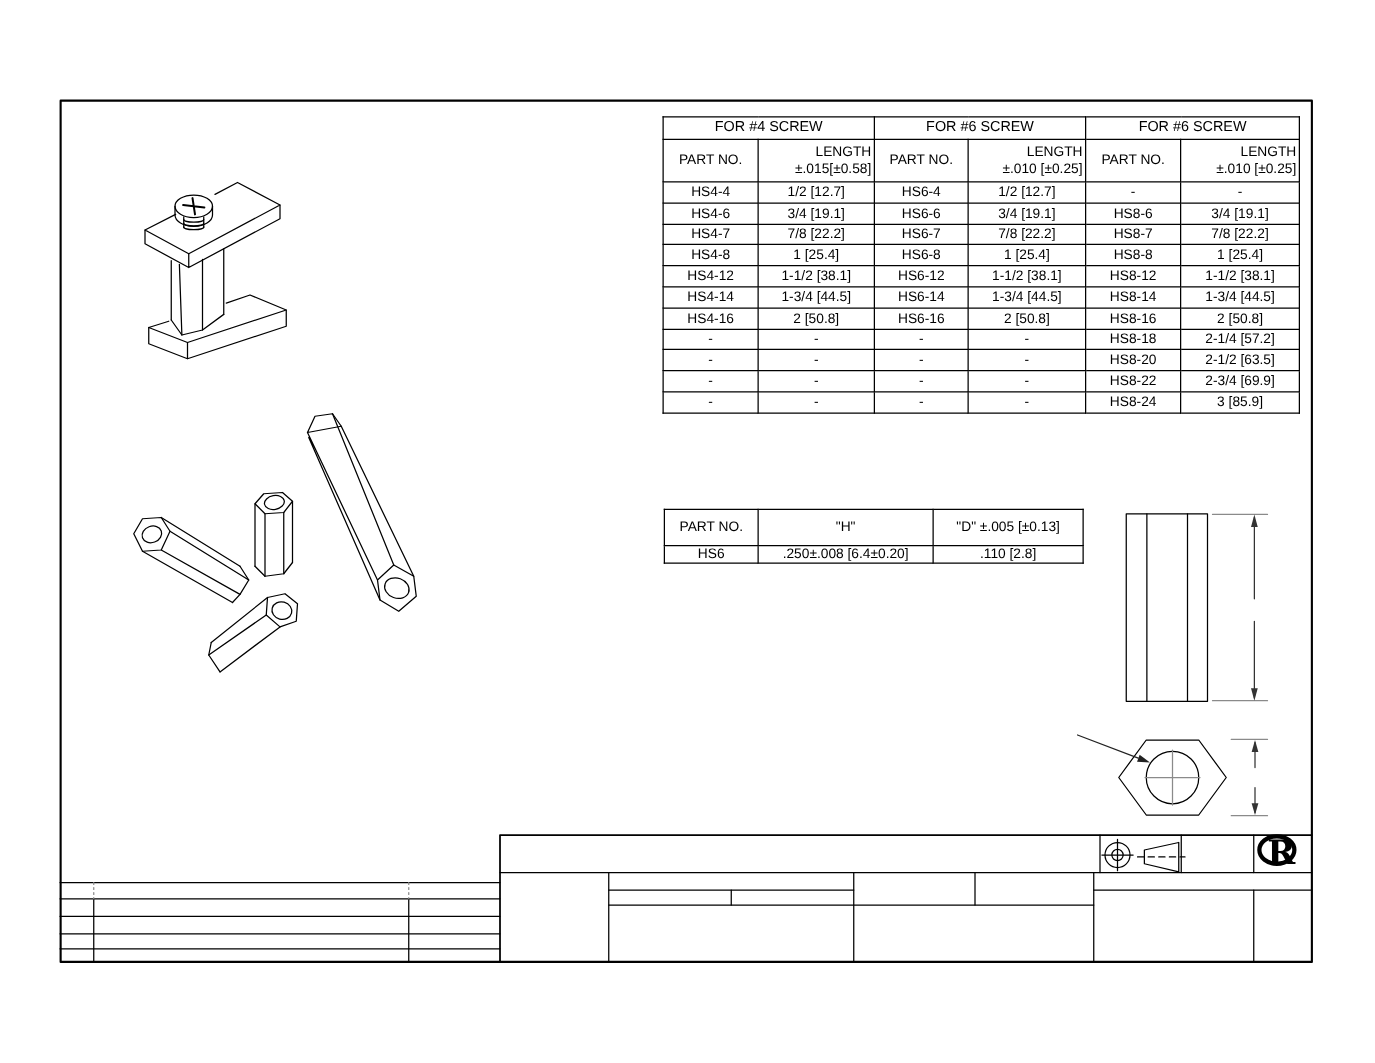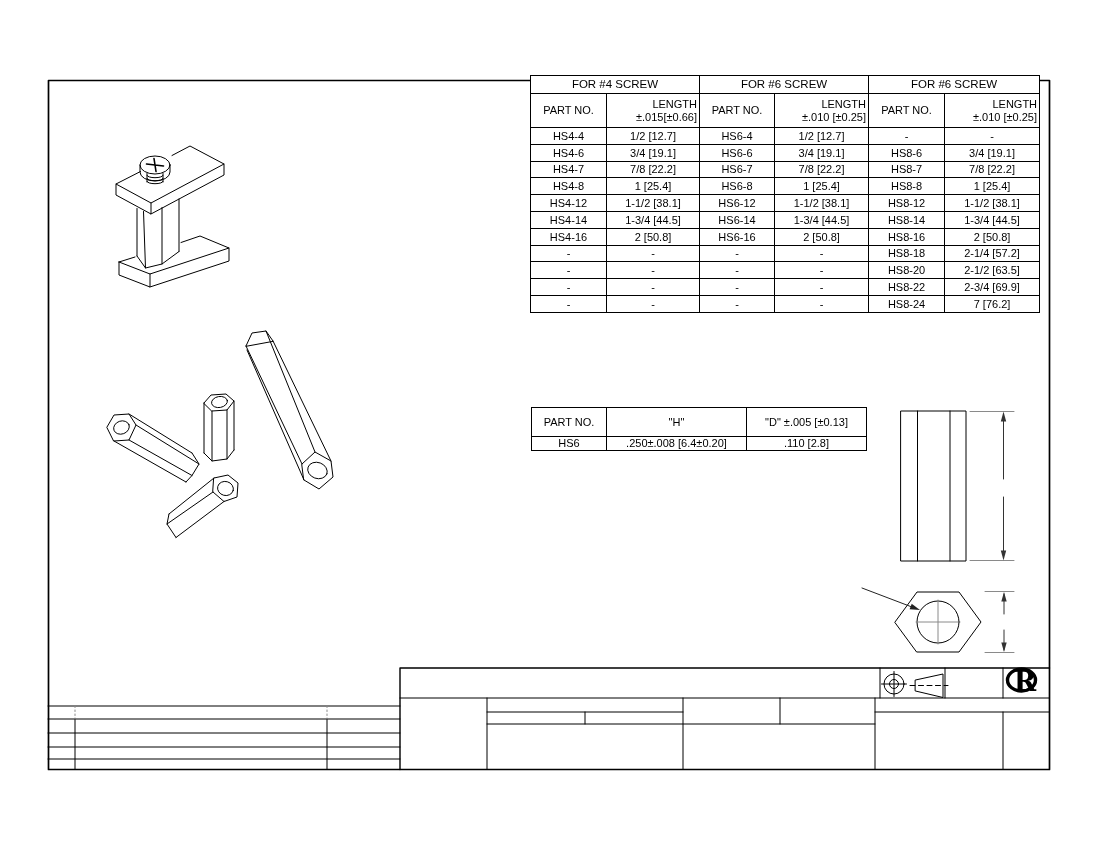--- a/index.html
+++ b/index.html
@@ -3,21 +3,21 @@
 <meta charset="utf-8">
 <style>
   html,body{margin:0;padding:0;background:#ffffff;}
   #page{position:relative;width:1100px;height:850px;background:#ffffff;overflow:hidden;
         font-family:"Liberation Sans", sans-serif;color:#000;}
   #lineart{position:absolute;left:0;top:0;}
   svg *{vector-effect:non-scaling-stroke;}
   table{position:absolute;border-collapse:collapse;table-layout:fixed;background:#fff;}
   th,td{border:1px solid #000;padding:0 2px;text-align:center;vertical-align:middle;
         font-size:11px;font-weight:400;line-height:1.12;color:#000;white-space:nowrap;overflow:hidden;}
-  #screw-table{left:530px;top:75px;width:509px;border:1.4px solid #000;padding-left:24px;}
+  #screw-table{left:530px;top:93px;width:509px;border:1.4px solid #000;padding-left:24px;}
   #screw-table thead tr.grp th{height:17px;font-size:11.5px;}
   #screw-table thead tr.sub th{height:33px;}
   #screw-table tbody tr{height:16.8px;}
   #dim-table{left:531px;top:407px;width:335px;border:1.4px solid #000;}
   #dim-table thead th{height:28px;}
   #dim-table tbody tr{height:14.3px;}
   .tol{display:block;font-size:11px;text-align:right;}
 </style>
 </head>
 <body>
@@ -142,21 +142,21 @@
     <thead>
       <tr class="grp">
         <th colspan="2">FOR #4 SCREW</th>
         <th colspan="2">FOR #6 SCREW</th>
         <th colspan="2">FOR #6 SCREW</th>
       </tr>
       <tr class="sub">
         <th>PART NO.</th>
         <th>
           <span class="tol">LENGTH</span>
-          <span class="tol">±.015[±0.66]</span>
+          <span class="tol">±.015[±0.58]</span>
         </th>
         <th>PART NO.</th>
         <th>
           <span class="tol">LENGTH</span>
           <span class="tol">±.010 [±0.25]</span>
         </th>
         <th>PART NO.</th>
         <th>
           <span class="tol">LENGTH</span>
           <span class="tol">±.010 [±0.25]</span>
@@ -243,21 +243,21 @@
           <td>-</td>
           <td>HS8-22</td>
           <td>2-3/4 [69.9]</td>
         </tr>
         <tr>
           <td>-</td>
           <td>-</td>
           <td>-</td>
           <td>-</td>
           <td>HS8-24</td>
-          <td>7 [76.2]</td>
+          <td>3 [85.9]</td>
         </tr>
       </tbody>
   </table>
 
   <table id="dim-table">
     <colgroup>
       <col style="width:75px">
         <col style="width:140px">
         <col style="width:120px">
     </colgroup>

